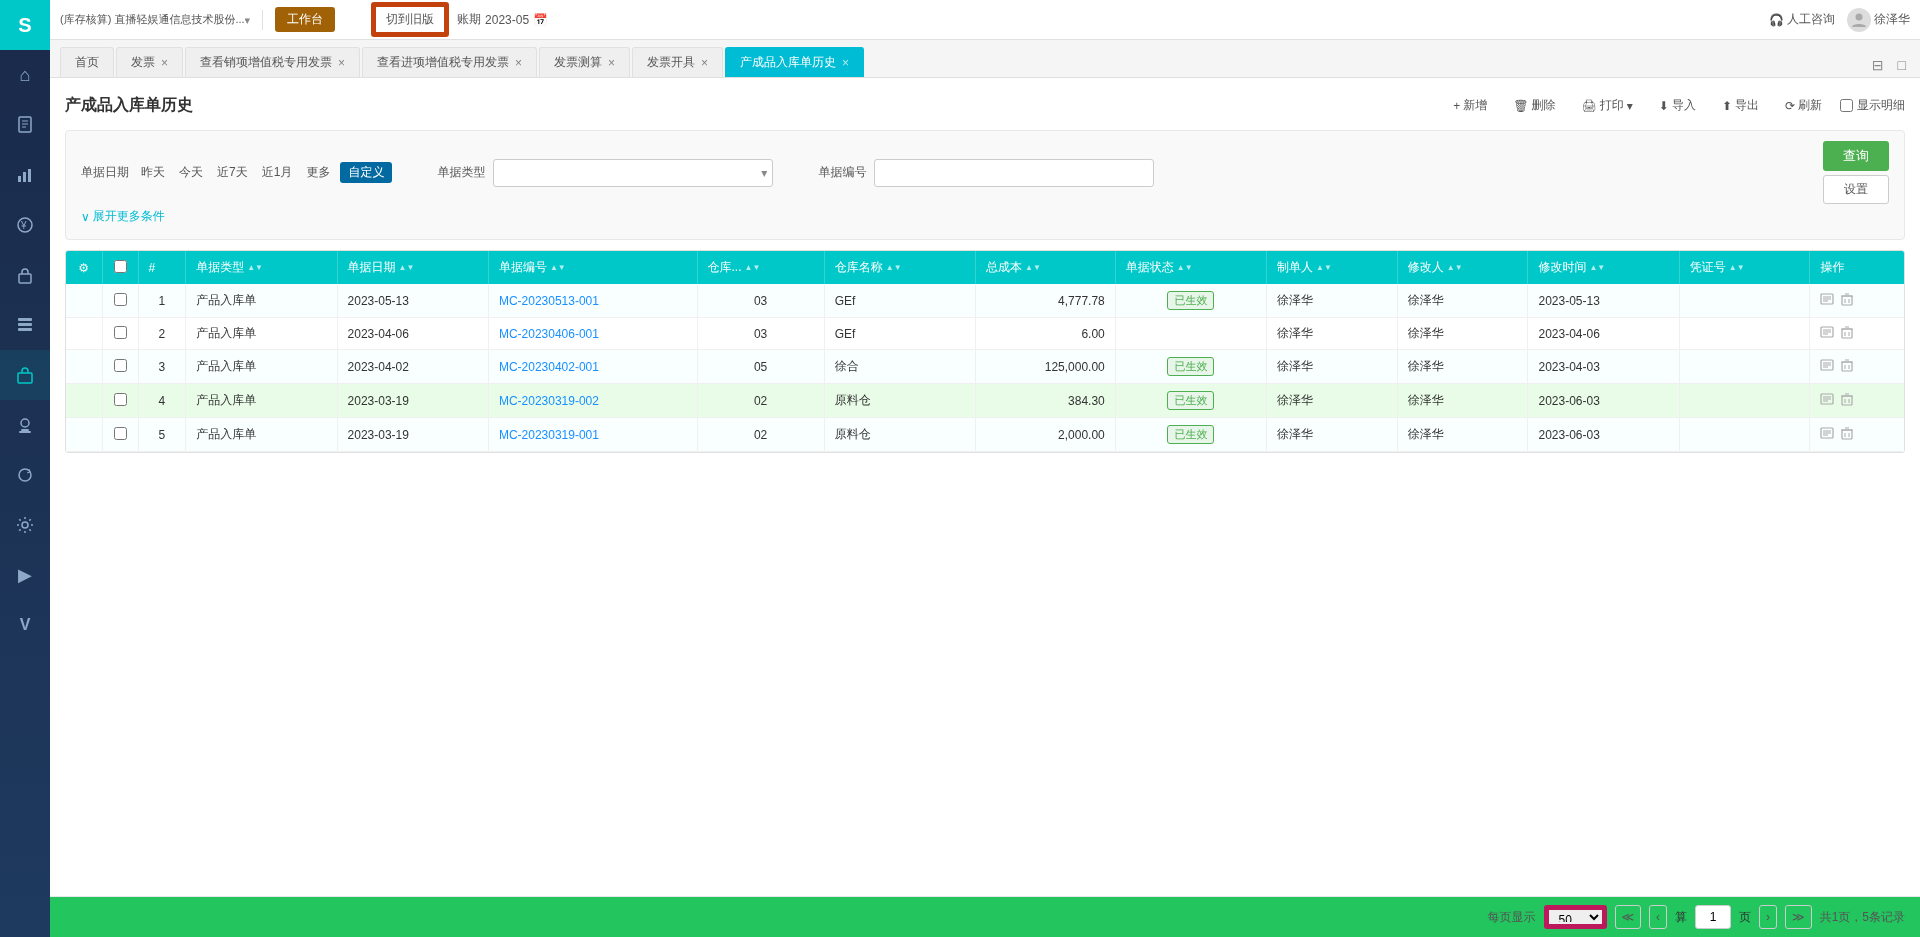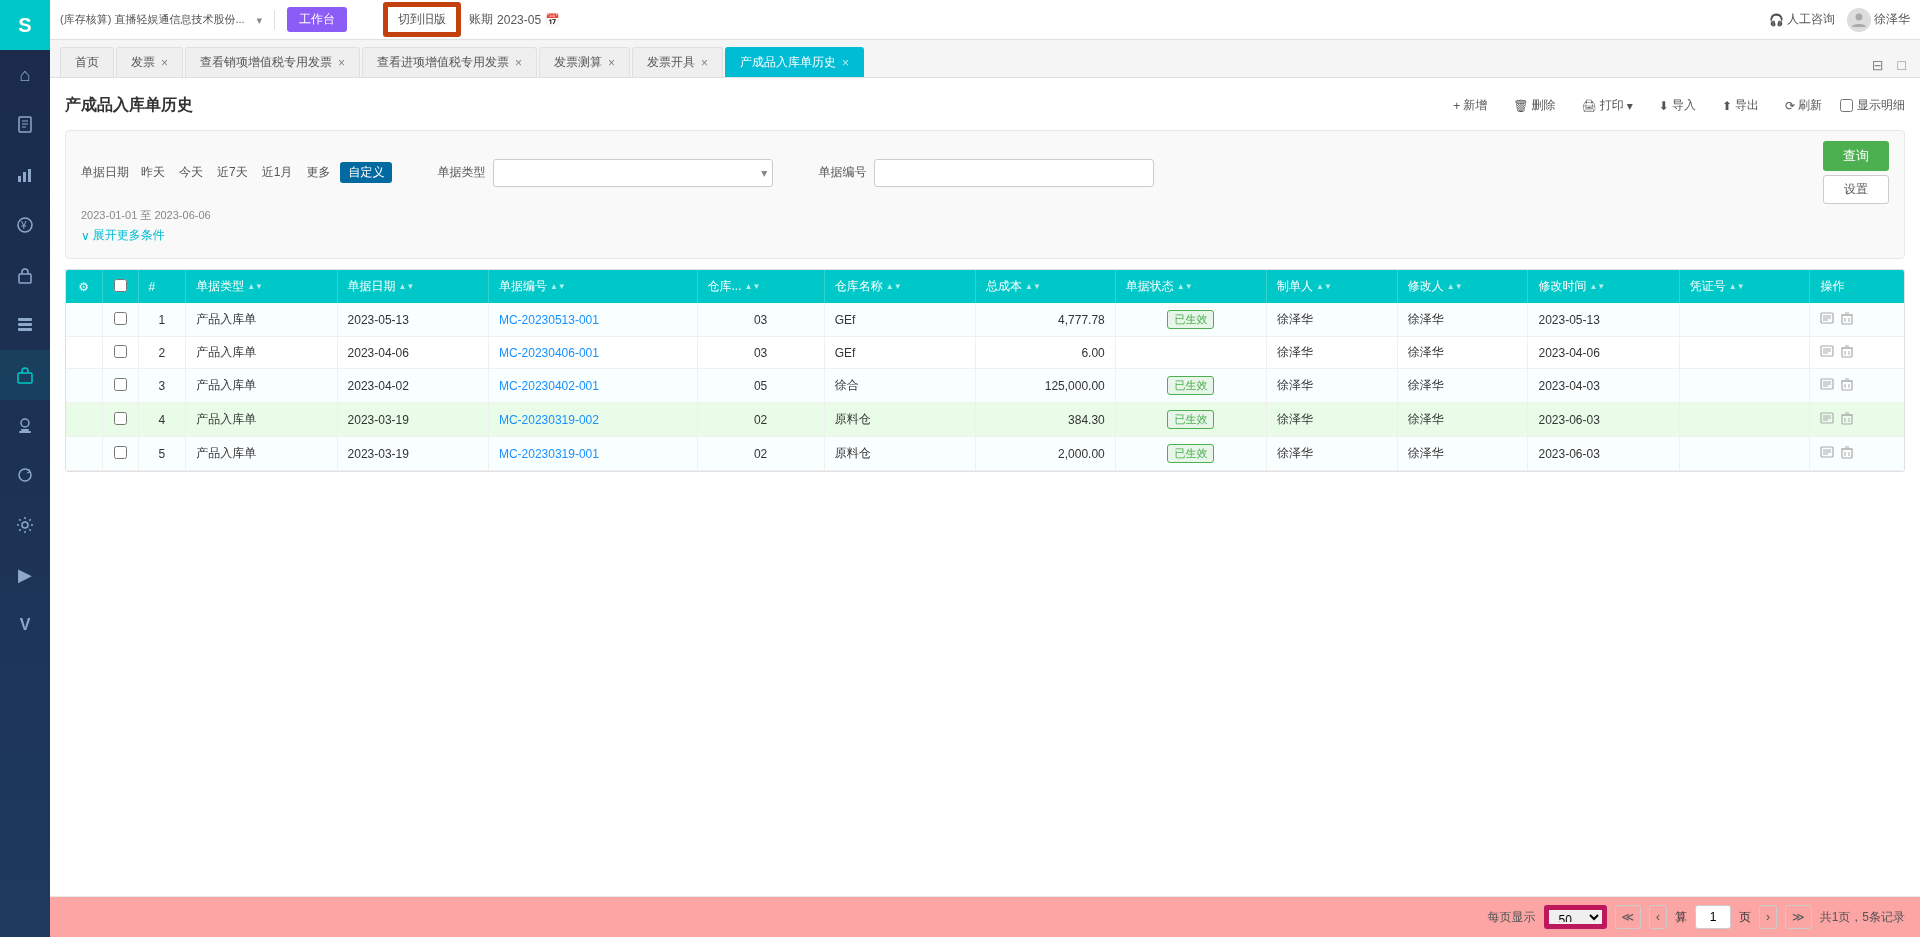--- a/index.html
+++ b/index.html
@@ -62,32 +62,32 @@
       align-items: center;
       padding: 0 10px;
       gap: 8px;
       flex-shrink: 0;
     }
     .topbar-brand {
       font-size: 12px;
       color: #333;
       display: flex;
       align-items: flex-end;
-      gap: 12px;
+      gap: 0;
       max-width: 220px;
     }
     .topbar-brand span {
       color: #555;
       font-size: 11px;
       white-space: nowrap;
       overflow: hidden;
       text-overflow: ellipsis;
     }
     .btn-workbench {
-      background: #8b5cf6;
+      background: #a16207;
       color: white;
       border: none;
       border-radius: 3px;
       padding: 4px 12px;
       cursor: pointer;
       font-size: 12px;
     }
     .btn-switch {
       background: white;
       color: #555;
@@ -430,21 +430,21 @@
     }
     .footer-total .total-label { color: #888; }
     .footer-total .total-value { color: #333; font-weight: bold; }
 
     
     .pagination-bar {
       display: flex;
       align-items: center;
       justify-content: flex-end;
       padding: 8px 15px;
-      background: #fca5a5;
+      background: #22c55e;
       border-top: 1px solid #e8e8e8;
       gap: 8px;
       font-size: 12px;
       flex-shrink: 0;
     }
     .page-size-label { color: #555; }
     .page-size-select {
       border: 5px solid #be185d;
       border-radius: 3px;
       padding: 2px 6px;
@@ -691,23 +691,20 @@
           <span class="filter-label">单据编号</span>
           <input class="filter-input" type="text" placeholder="" style="">
         </div>
 
         <div style="display:flex;flex-direction:column;margin-left:auto;">
           <button class="filter-query-btn">查询</button>
           <button class="filter-set-btn">设置</button>
         </div>
       </div>
 
-      <div style="margin-top:4px;">
-        <span class="filter-date-range">2023-01-01 至 2023-06-06</span>
-      </div>
 
       <div class="expand-more">
         <span>∨</span>
         <span>展开更多条件</span>
       </div>
     </div>
 
     <div class="data-table-wrapper">
       <table>
         <thead>

